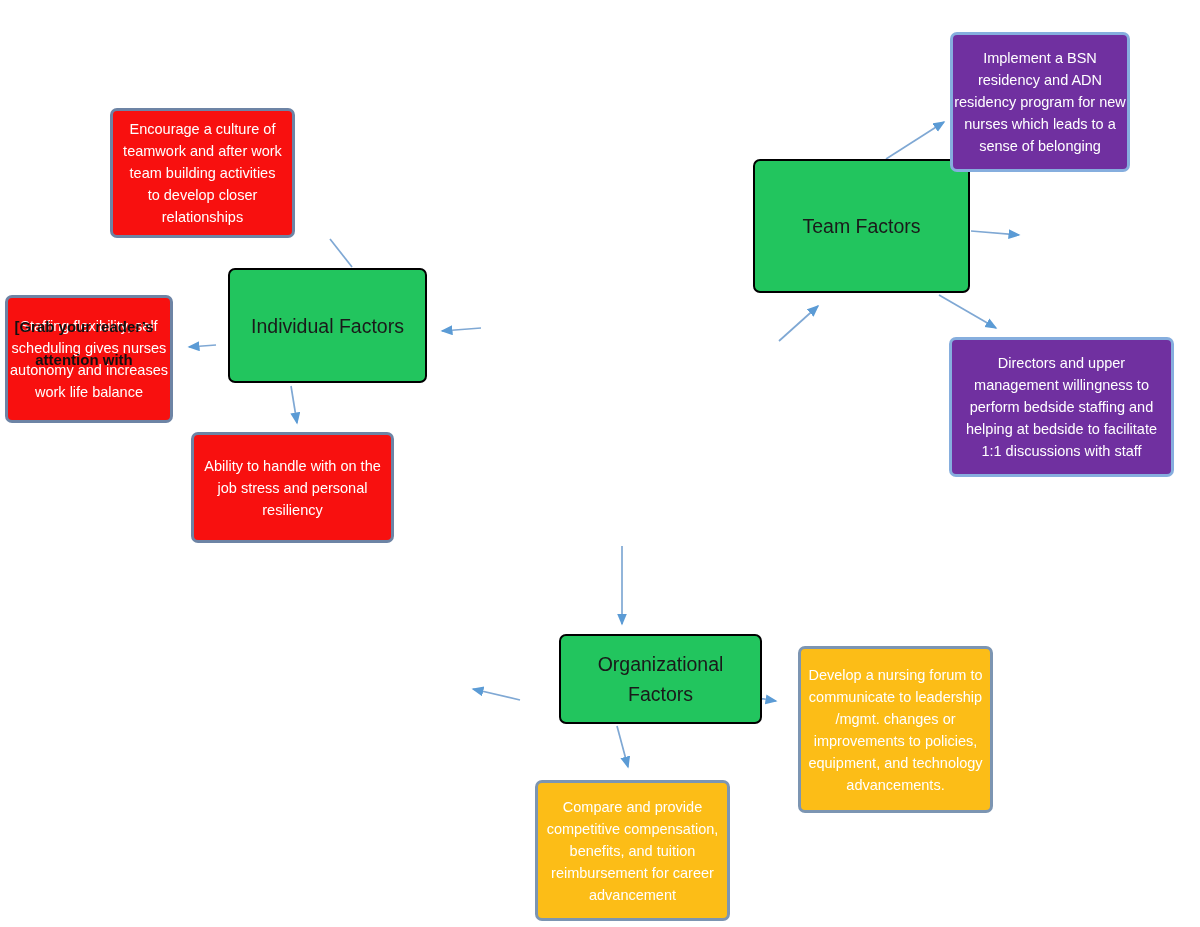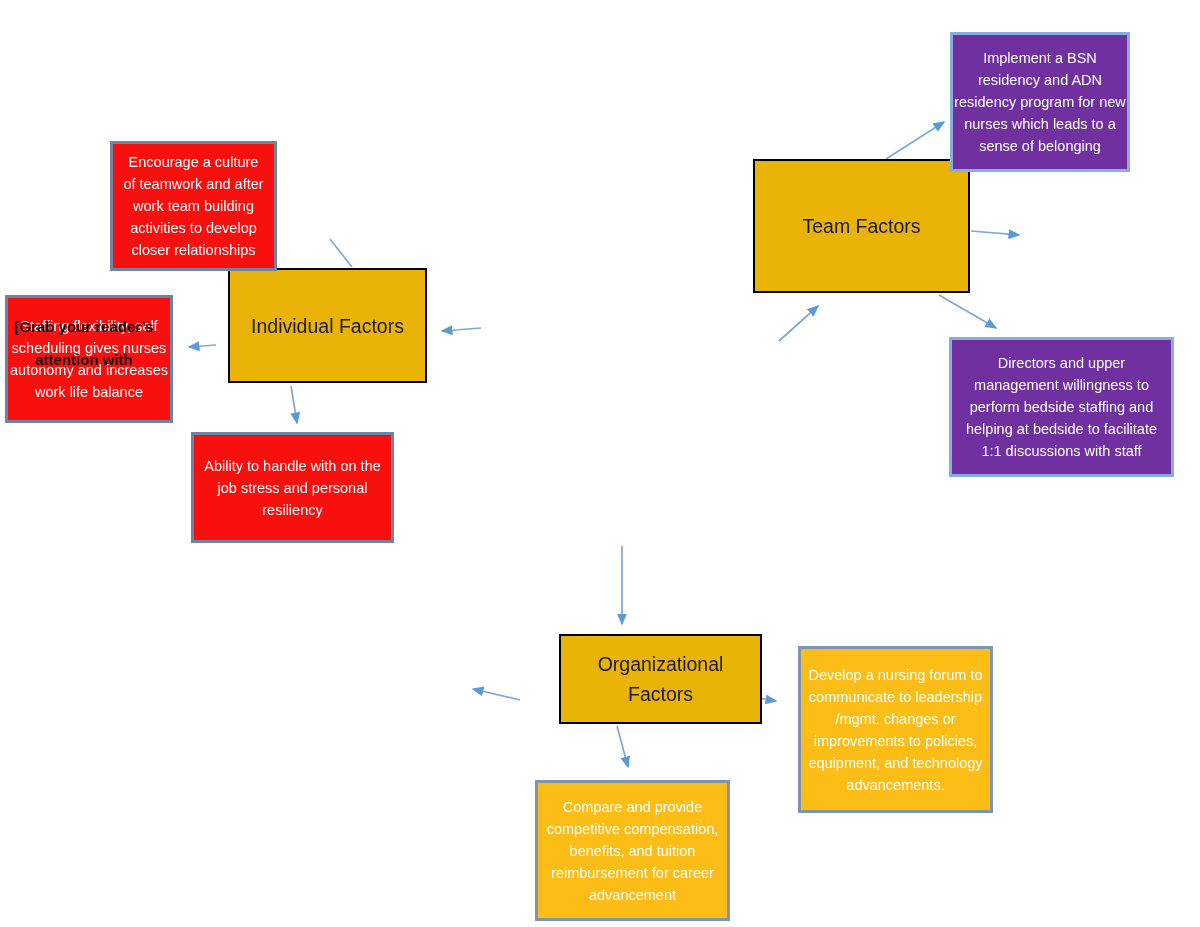--- a/index.html
+++ b/index.html
@@ -1,27 +1,27 @@
 <!DOCTYPE html>
 <html style="--green: #8dc94e; --circle_border: #44708f; --red: #f8100f; --red_border: #6d84a5; --purple: #7030a0; --purple_border: #86aede; --orange: #fcbd17; --orange_border: #7c95b2; --arrow: #7fa8d4; --arrowhead: #5b9bd5;"><head>
 <meta charset="utf-8">
 <style>
   html,body{margin:0;padding:0;background:#ffffff;}
   body{width:1200px;height:927px;position:relative;font-family:"Liberation Sans",sans-serif;overflow:hidden;}
   .canvas{position:absolute;inset:0;}
   svg.connectors{position:absolute;left:0;top:0;width:1200px;height:927px;pointer-events:none;}
   .conn{stroke:var(--arrow);stroke-width:1.7;fill:none;}
   #ah path{fill:var(--arrowhead);}
-  .node{position:absolute;display:flex;align-items:center;justify-content:center;text-align:center;box-sizing:border-box;}
+  .node{position:absolute;display:flex;align-items:center;justify-content:center;text-align:center;box-sizing:border-box;border-radius:7px;}
   .node .txt{width:100%;}
   .leaf{color:#ffffff;font-size:14.5px;line-height:22px;font-weight:normal;}
   .red{background:var(--red);border:3px solid var(--red_border);}
   .purple{background:var(--purple);border:3px solid var(--purple_border);}
   .orange{background:var(--orange);border:3px solid var(--orange_border);}
-  .factor{background:#eab308;border:2.5px solid #000000;color:#1a1a1a;font-size:19.5px;line-height:30px;}
+  .factor{background:#22c55e;border:2.5px solid #000000;color:#1a1a1a;font-size:19.5px;line-height:30px;}
   .circle{background:var(--green);border:3.5px solid var(--circle_border);border-radius:50%;color:#ffffff;font-size:19px;line-height:33px;}
   .circle .txt{width:175px;}
   .overlay{position:absolute;left:6px;top:12px;width:140px;text-align:center;color:#111111;font-weight:bold;font-size:15px;line-height:33px;}
   .pad-sm .txt{padding:0 10px;}
 </style>
 </head>
 <body>
 
 <div class="canvas">
 
@@ -49,21 +49,21 @@
   <div class="node factor" style="left:218px;top:268px;width:199px;height:115px;margin-left:10px;">
     <div class="txt">Individual Factors</div>
   </div>
   <div class="node factor" style="left:753px;top:159px;width:217px;height:134px;">
     <div class="txt">Team Factors</div>
   </div>
   <div class="node factor" style="left:527px;top:634px;width:203px;height:90px;margin-left:32px;">
     <div class="txt" style="width:170px;margin:0 auto;">Organizational Factors</div>
   </div>
 
-  <div class="node leaf red pad-sm" style="left:110px;top:108px;width:167px;height:130px;margin-top:33px;">
+  <div class="node leaf red pad-sm" style="left:110px;top:108px;width:185px;height:130px;">
     <div class="txt">Encourage a culture of teamwork and after work team building activities to develop closer relationships</div>
   </div>
   <div class="node leaf red" style="left:5px;top:295px;width:168px;height:128px;">
     <div class="txt">Staffing flexibility, self scheduling gives nurses autonomy and increases work life balance</div>
     <div class="overlay">[Grab your reader’s attention with</div>
   </div>
   <div class="node leaf red pad-sm" style="left:191px;top:432px;width:203px;height:111px;">
     <div class="txt">Ability to handle with on the job stress and personal resiliency</div>
   </div>
 

